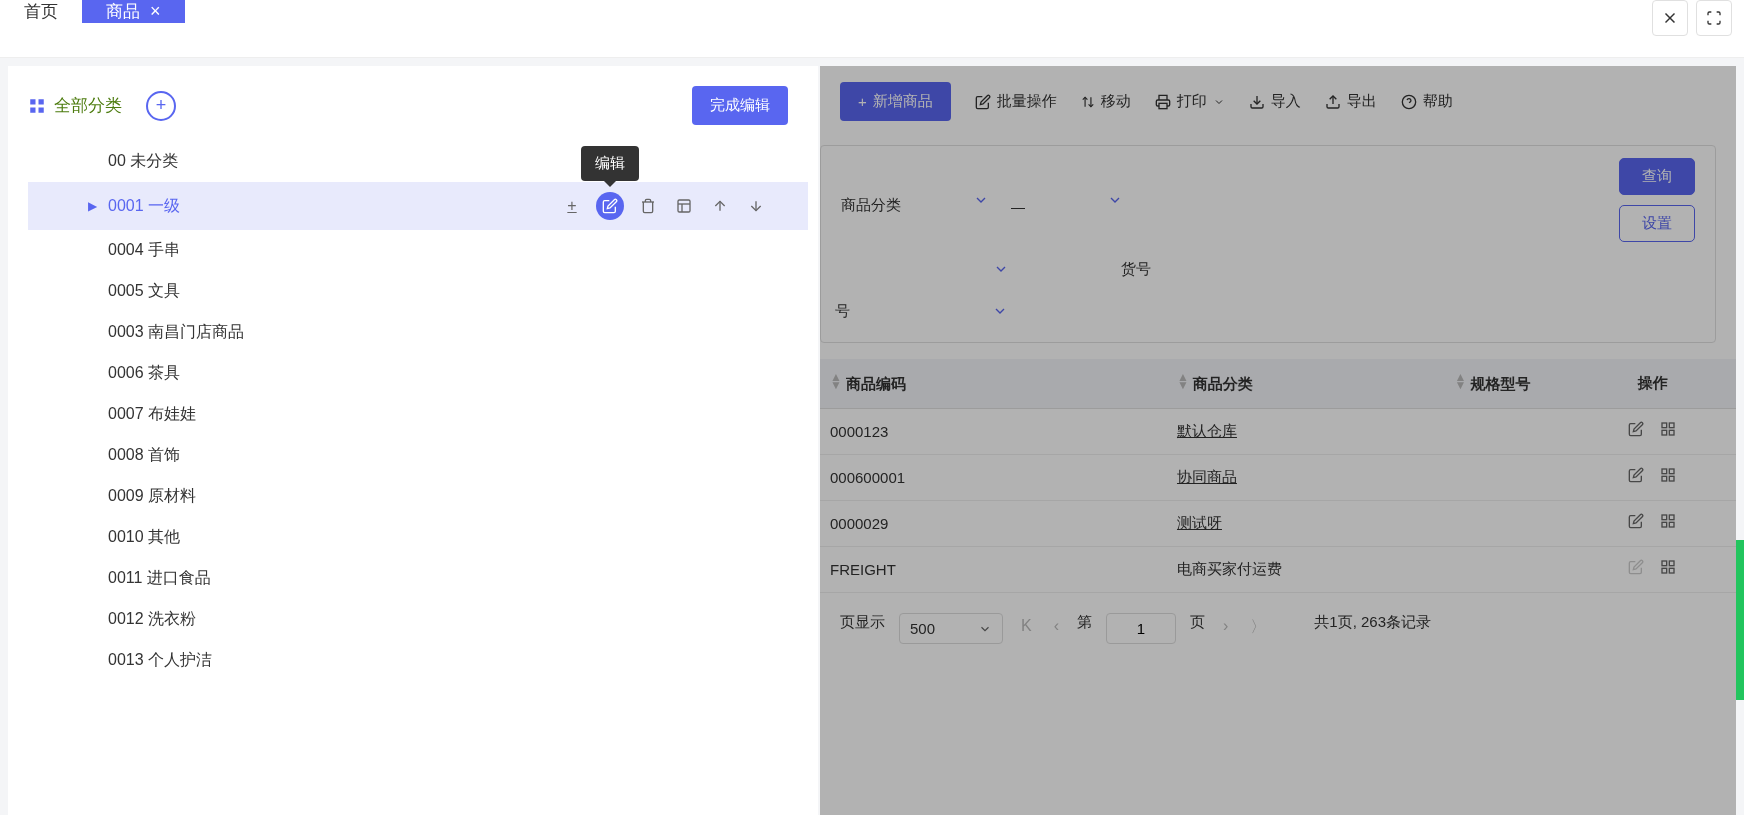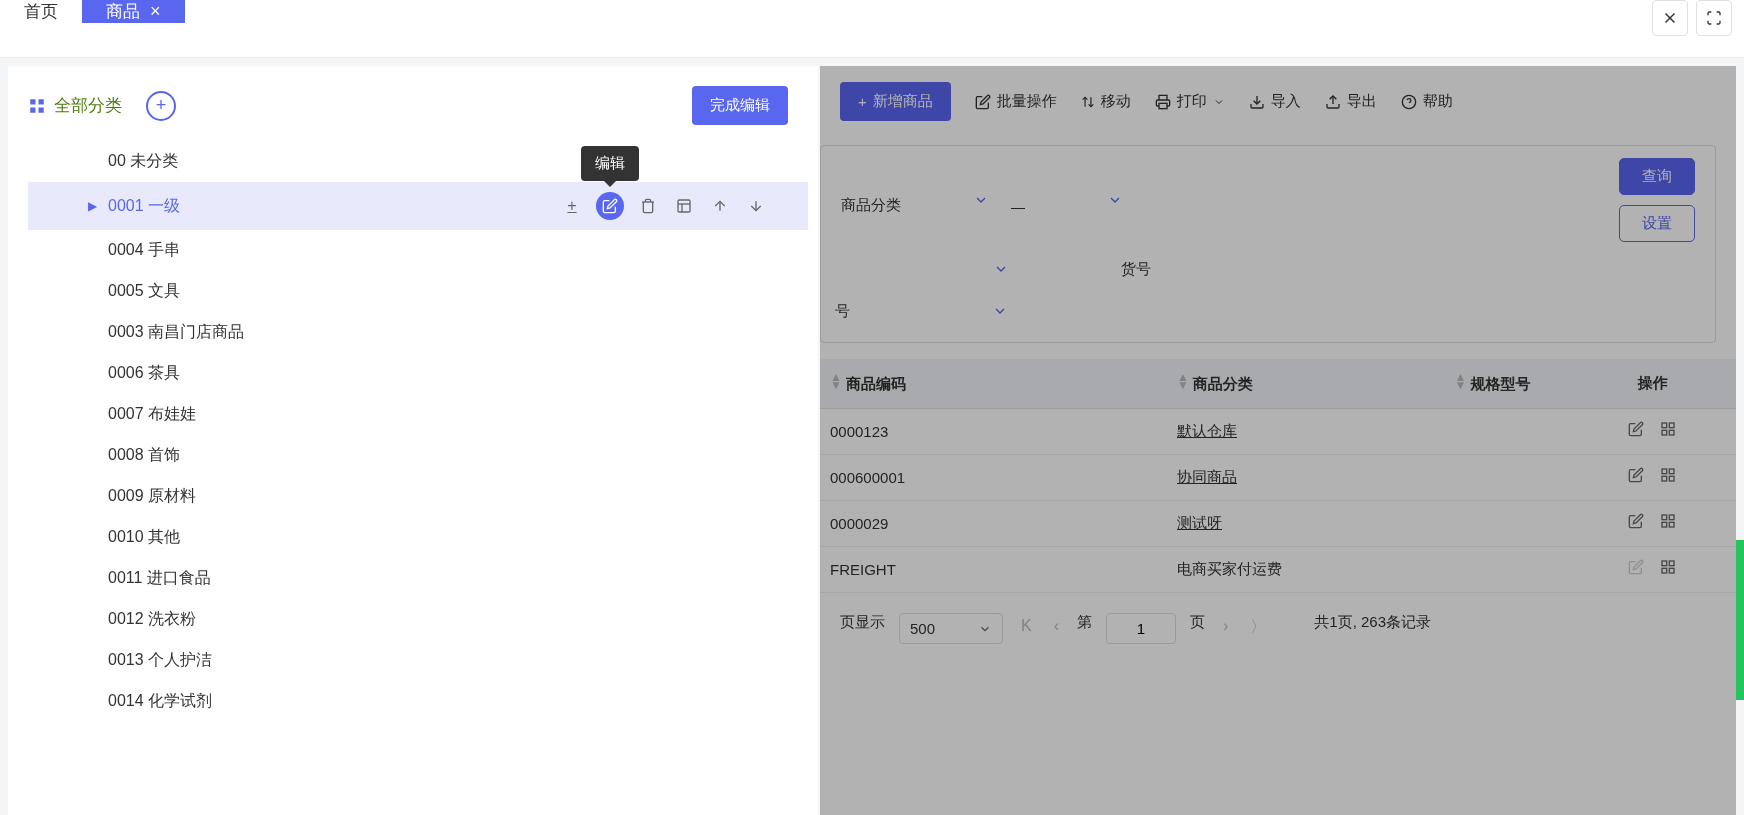--- a/index.html
+++ b/index.html
@@ -412,21 +412,18 @@
         </div>
         <div class="tree-item">
           <span>0011 进口食品</span>
         </div>
         <div class="tree-item">
           <span>0012 洗衣粉</span>
         </div>
         <div class="tree-item">
           <span>0013 个人护洁</span>
         </div>
-        <div class="tree-item">
-          <span>0014 化学试剂</span>
-        </div>
       </div>
   </div>
 
 </div>
 
 <div class="page-scrollbar"></div>
 
 </body></html>

